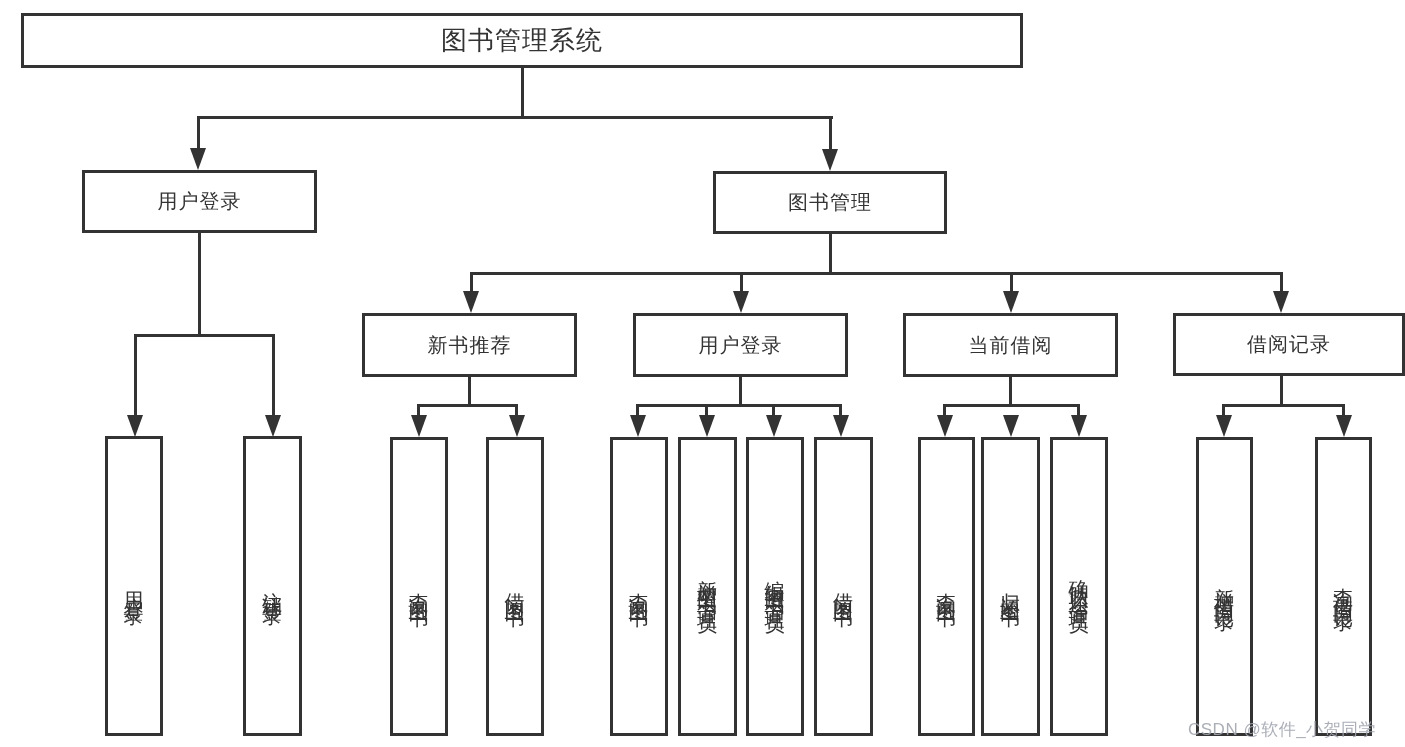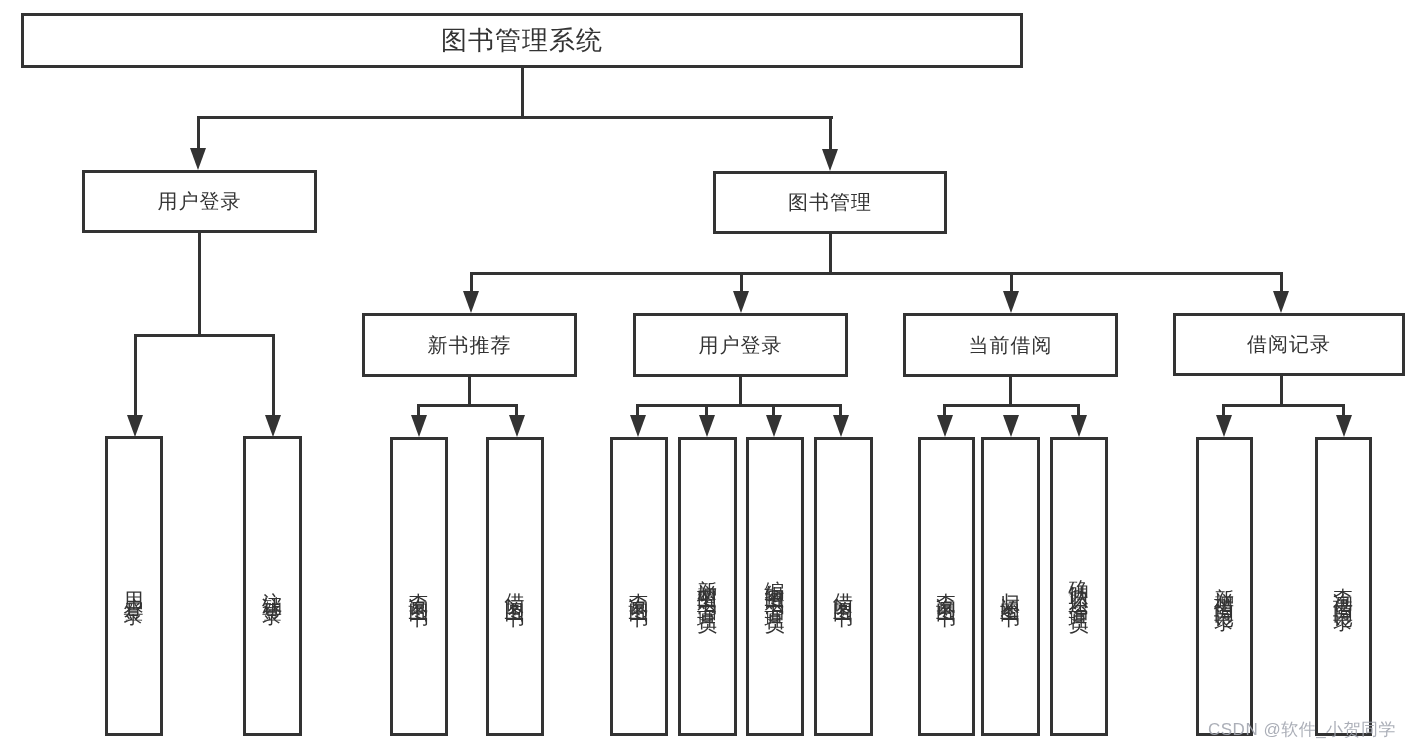--- a/index.html
+++ b/index.html
@@ -58,21 +58,21 @@
     font-size: 17px;
     letter-spacing: 0.5px;
     opacity: 0.9;
     white-space: nowrap;
   }
 </style>
 </head>
 <body>
 
 <div id="canvas" style="--line: #333333; --text: #333333; background: rgb(255, 255, 255);">
-  <span class="watermark" style="left: 1188px; top: 718px; color: rgb(162, 166, 176); margin-left: 20px;">CSDN @软件_小贺同学</span>
+  <span class="watermark" style="left: 1188px; top: 718px; color: rgb(162, 166, 176);">CSDN @软件_小贺同学</span>
 <div class="cline" style="left: 521px; top: 68px; width: 3px; height: 49px;"></div>
     <div class="cline" style="left: 197px; top: 116px; width: 636px; height: 3px;"></div>
     <div class="cline" style="left: 197px; top: 117px; width: 3px; height: 35px;"></div>
     <div class="cline" style="left: 829px; top: 117px; width: 3px; height: 35px;"></div>
     <div class="cline" style="left: 198px; top: 233px; width: 3px; height: 103px;"></div>
     <div class="cline" style="left: 134px; top: 334px; width: 141px; height: 3px;"></div>
     <div class="cline" style="left: 134px; top: 335px; width: 3px; height: 84px;"></div>
     <div class="cline" style="left: 272px; top: 335px; width: 3px; height: 84px;"></div>
     <div class="cline" style="left: 829px; top: 234px; width: 3px; height: 40px;"></div>
     <div class="cline" style="left: 470px; top: 272px; width: 813px; height: 3px;"></div>

